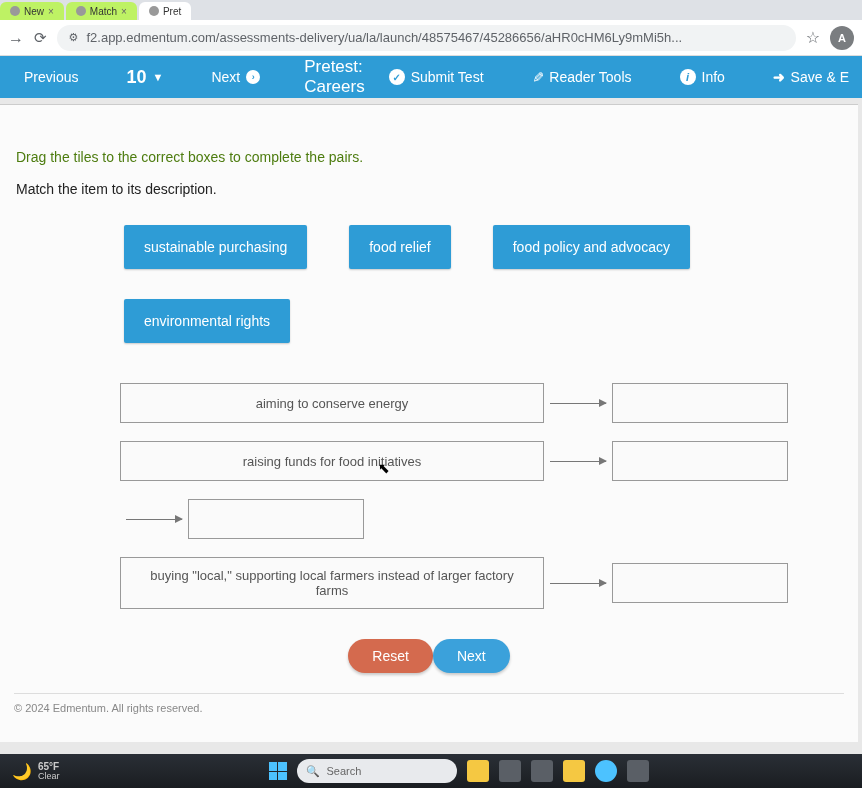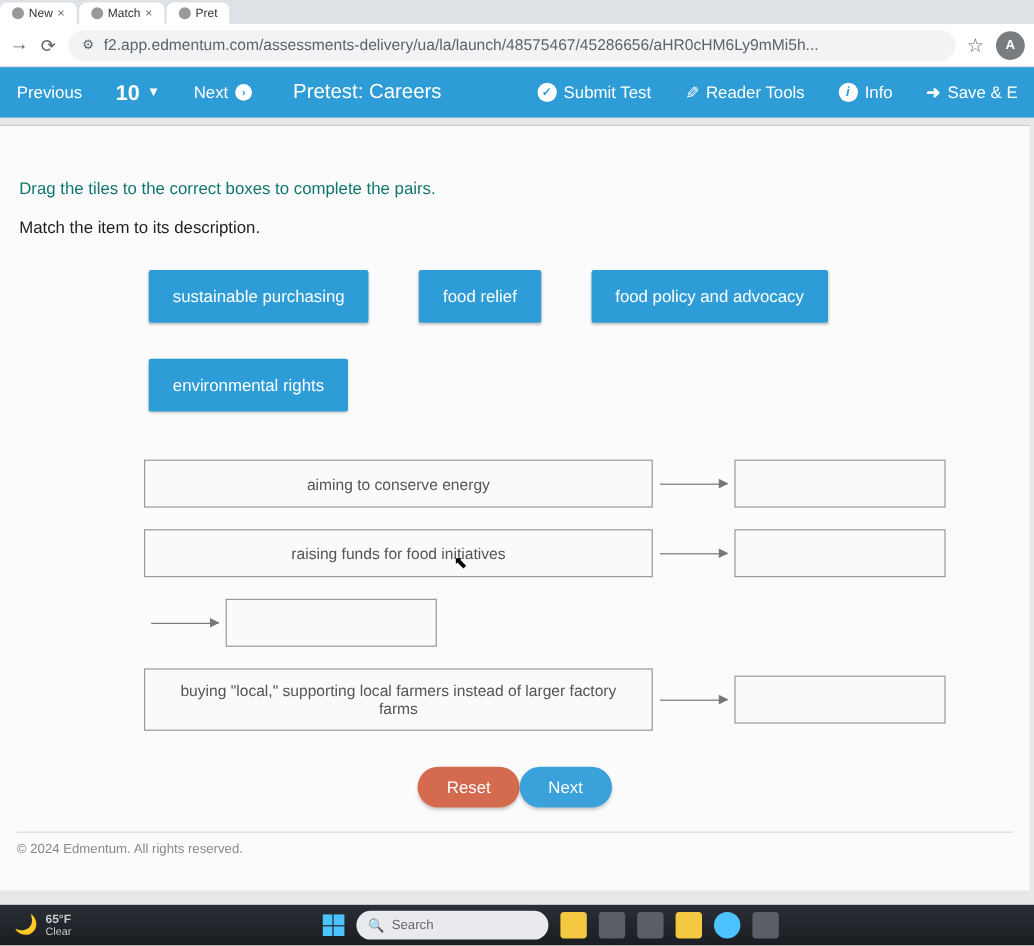--- a/index.html
+++ b/index.html
@@ -1,48 +1,48 @@
 <!DOCTYPE html>
 <html><head>
   <meta charset="utf-8">
   <style>
     * { margin: 0; padding: 0; box-sizing: border-box; font-family: Arial, sans-serif; }
     body { width: 862px; height: 788px; background: #e8e8e8; overflow: hidden; position: relative; }
     
     
     .browser-tabs { height: 20px; background: #dee1e6; display: flex; align-items: flex-end; padding-left: 0; overflow: hidden; }
     .tab { background: #fff; height: 18px; padding: 2px 10px; font-size: 10px; color: #333; border-radius: 6px 6px 0 0; margin-right: 2px; display: flex; align-items: center; gap: 4px; }
-    .tab.inactive { background: #ffffff; }
+    .tab.inactive { background: #bef264; }
     .tab-close { font-size: 10px; color: #666; }
     .tab-icon { width: 10px; height: 10px; background: #999; border-radius: 50%; display: inline-block; }
     
     .url-bar { height: 36px; background: #fff; display: flex; align-items: center; padding: 0 8px; gap: 10px; border-bottom: 1px solid #ddd; }
     .nav-icon { color: #5f6368; font-size: 16px; }
     .reload-icon { color: #5f6368; font-size: 15px; }
     .url-container { flex: 1; background: #f1f3f4; border-radius: 16px; height: 26px; display: flex; align-items: center; padding: 0 12px; gap: 8px; }
     .site-icon { font-size: 11px; color: #5f6368; }
     .url-text { font-size: 13px; color: #5f6368; white-space: nowrap; overflow: hidden; }
     .star-icon { color: #5f6368; font-size: 16px; }
     .avatar { width: 24px; height: 24px; background: #7a7d80; border-radius: 50%; color: white; display: flex; align-items: center; justify-content: center; font-size: 11px; font-weight: bold; }
     
     
     .app-toolbar { background: #2e9cd6; height: 42px; display: flex; align-items: center; color: white; font-size: 14px; overflow: hidden; }
-    .toolbar-item { padding: 0 14px; display: flex; align-items: center; gap: 6px; white-space: nowrap; }
+    .toolbar-item { padding: 0 24px; display: flex; align-items: center; gap: 6px; white-space: nowrap; }
     .question-num { font-size: 18px; font-weight: bold; }
     .chevron-down { font-size: 11px; }
     .next-arrow { background: white; color: #2e9cd6; border-radius: 50%; width: 14px; height: 14px; display: inline-flex; align-items: center; justify-content: center; font-size: 9px; font-weight: bold; }
     .test-title { font-size: 17px; flex: 1; padding-left: 20px; }
     .check-icon { background: white; color: #2e9cd6; border-radius: 50%; width: 16px; height: 16px; display: inline-flex; align-items: center; justify-content: center; font-size: 10px; font-weight: bold; }
     .info-icon { background: white; color: #2e9cd6; border-radius: 50%; width: 16px; height: 16px; display: inline-flex; align-items: center; justify-content: center; font-size: 11px; font-weight: bold; font-style: italic; }
     .tool-icon::before { content: "✎"; transform: rotate(90deg); display: inline-block; }
     .save-icon::before { content: "➜"; font-weight: bold; }
     
     
     .content-area { background: #fbfbfb; margin: 6px 4px 0 0; padding: 20px 14px 20px 14px; min-height: 590px; border-top: 1px solid #ccc; position: relative; }
-    .instruction1 { font-size: 14px; color: #0f766e; margin: 24px 0 16px 2px; }
+    .instruction1 { font-size: 14px; color: #4d7c0f; margin: 24px 0 16px 2px; }
     .instruction2 { font-size: 14px; color: #222; margin: 0 0 28px 2px; }
     
     .tiles-container { margin-left: 110px; display: flex; flex-wrap: wrap; gap: 30px 42px; max-width: 640px; margin-bottom: 40px; }
     .tile { background: #2e9cd6; color: white; padding: 14px 20px; font-size: 14px; border-radius: 2px; cursor: move; box-shadow: 0 1px 2px rgba(0,0,0,0.2); }
     
     .match-rows { margin-left: 106px; }
     .match-row { display: flex; align-items: center; gap: 0; margin-bottom: 18px; }
     .description-box { width: 424px; border: 1px solid #999; padding: 10px 12px; font-size: 13px; color: #555; text-align: center; background: #fafafa; min-height: 40px; display: flex; align-items: center; justify-content: center; }
     .arrow-line { width: 56px; height: 1px; background: #777; position: relative; margin: 0 6px; }
     .arrow-line::after { content: ""; position: absolute; right: -1px; top: -4px; border-left: 8px solid #777; border-top: 4px solid transparent; border-bottom: 4px solid transparent; }

